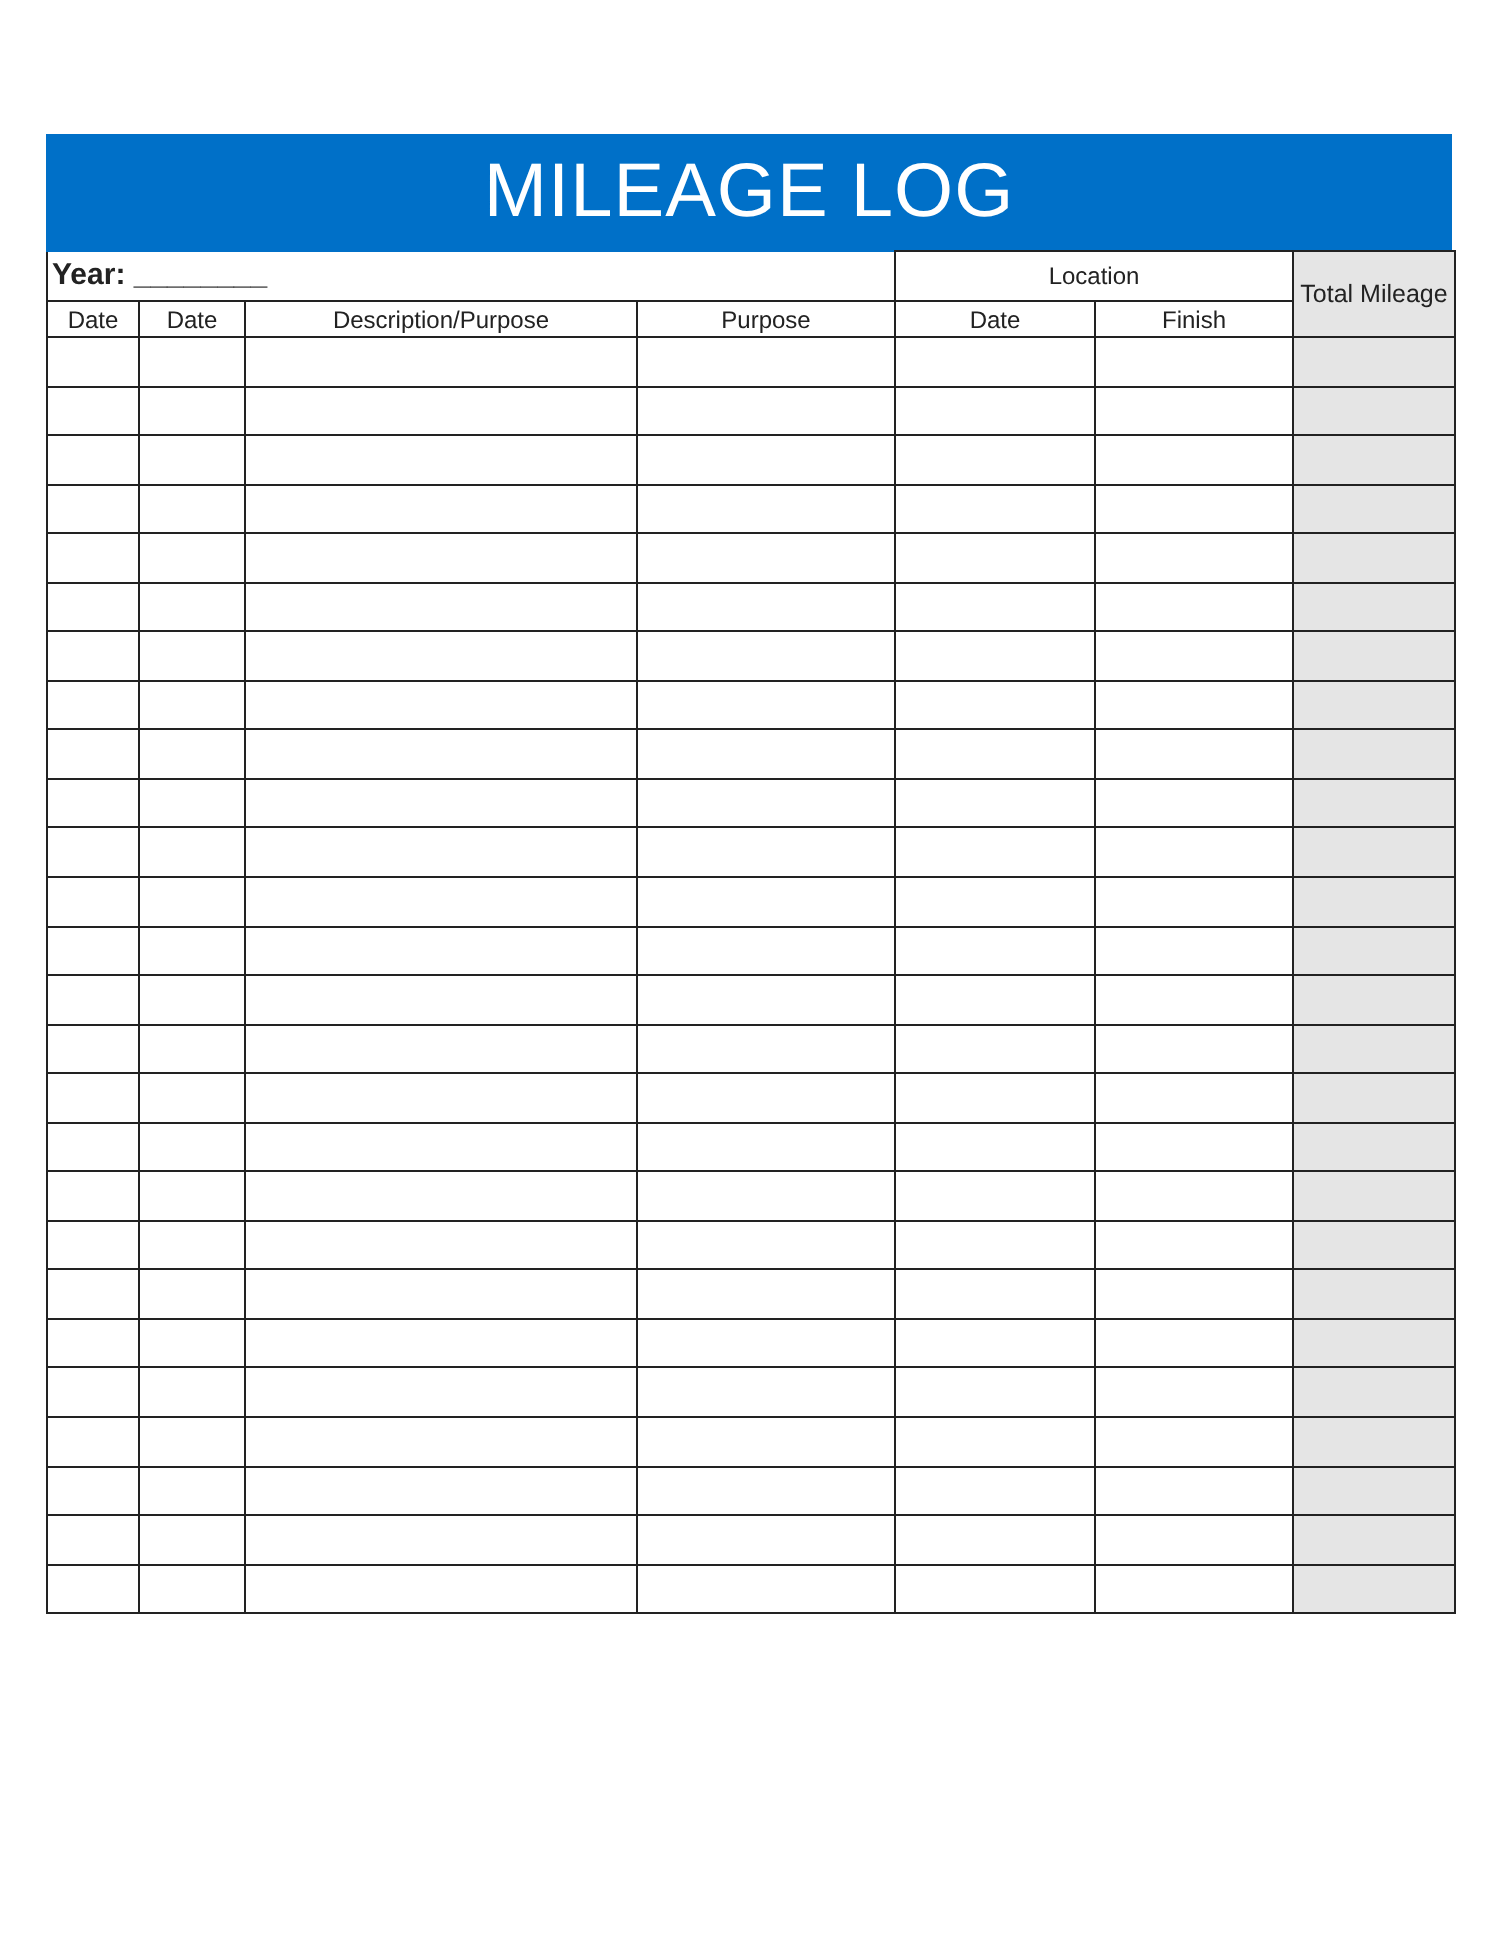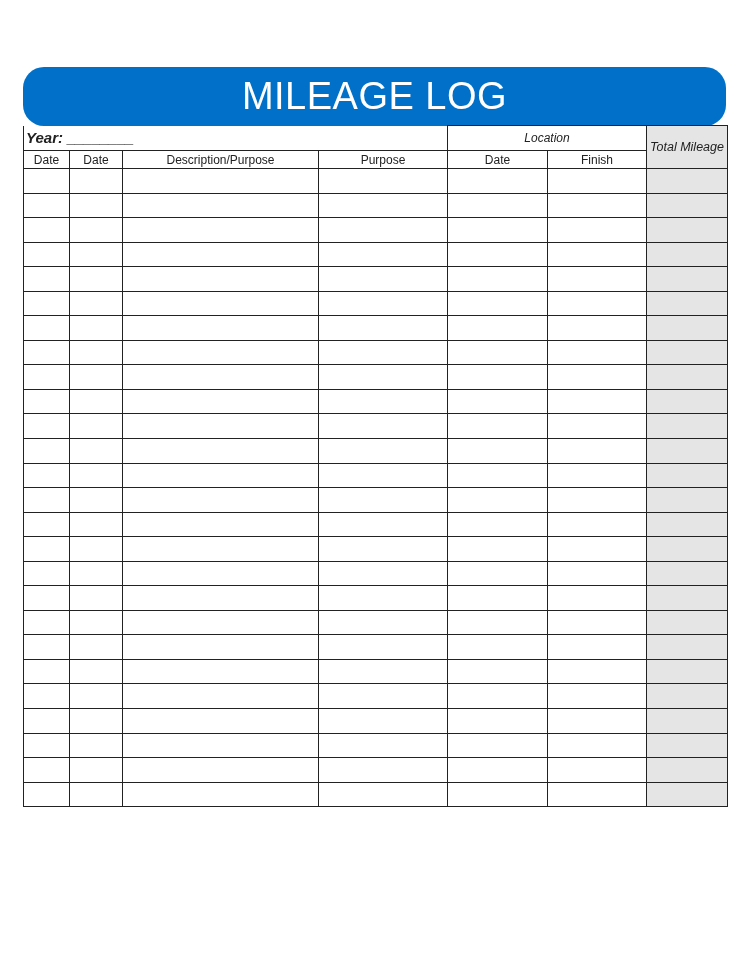--- a/index.html
+++ b/index.html
@@ -1,23 +1,23 @@
 <!DOCTYPE html>
 <html><head>
 <meta charset="utf-8">
 <style>
   html, body { margin:0; padding:0; background:#ffffff; }
   body { width:749px; height:970px; position:relative; font-family:"Liberation Sans", sans-serif; }
   .banner { position:absolute; left:23px; top:67px; width:703px; height:59px; background:#0070c8; color:#fff;
-    display:flex; align-items:center; justify-content:center; font-size:38px; letter-spacing:0.5px;border-radius:21px; }
+    display:flex; align-items:center; justify-content:center; font-size:38px; letter-spacing:0.5px; }
   table { position:absolute; left:23px; top:125px; border-collapse:collapse; table-layout:fixed; width:704px; }
   td, th { border:1.5px solid #222; padding:0; font-weight:normal; font-size:12px; color:#222; text-align:center; }
   .yearcell { text-align:left; font-weight:bold; font-size:15px; border-right:1.5px solid #222; border-bottom:1.5px solid #222; padding-left:2px; }
   .grey { background:#e5e5e5; }
-  tr.r-year { height:25px;font-style:italic; }
+  tr.r-year { height:25px; }
   tr.r-head { height:18px; }
   tr.r-data { height:24.55px; }
   .total-h { font-size:12.5px; }
 </style>
 </head>
 <body>
 
 <div class="banner">MILEAGE LOG</div>
 
 <table>

